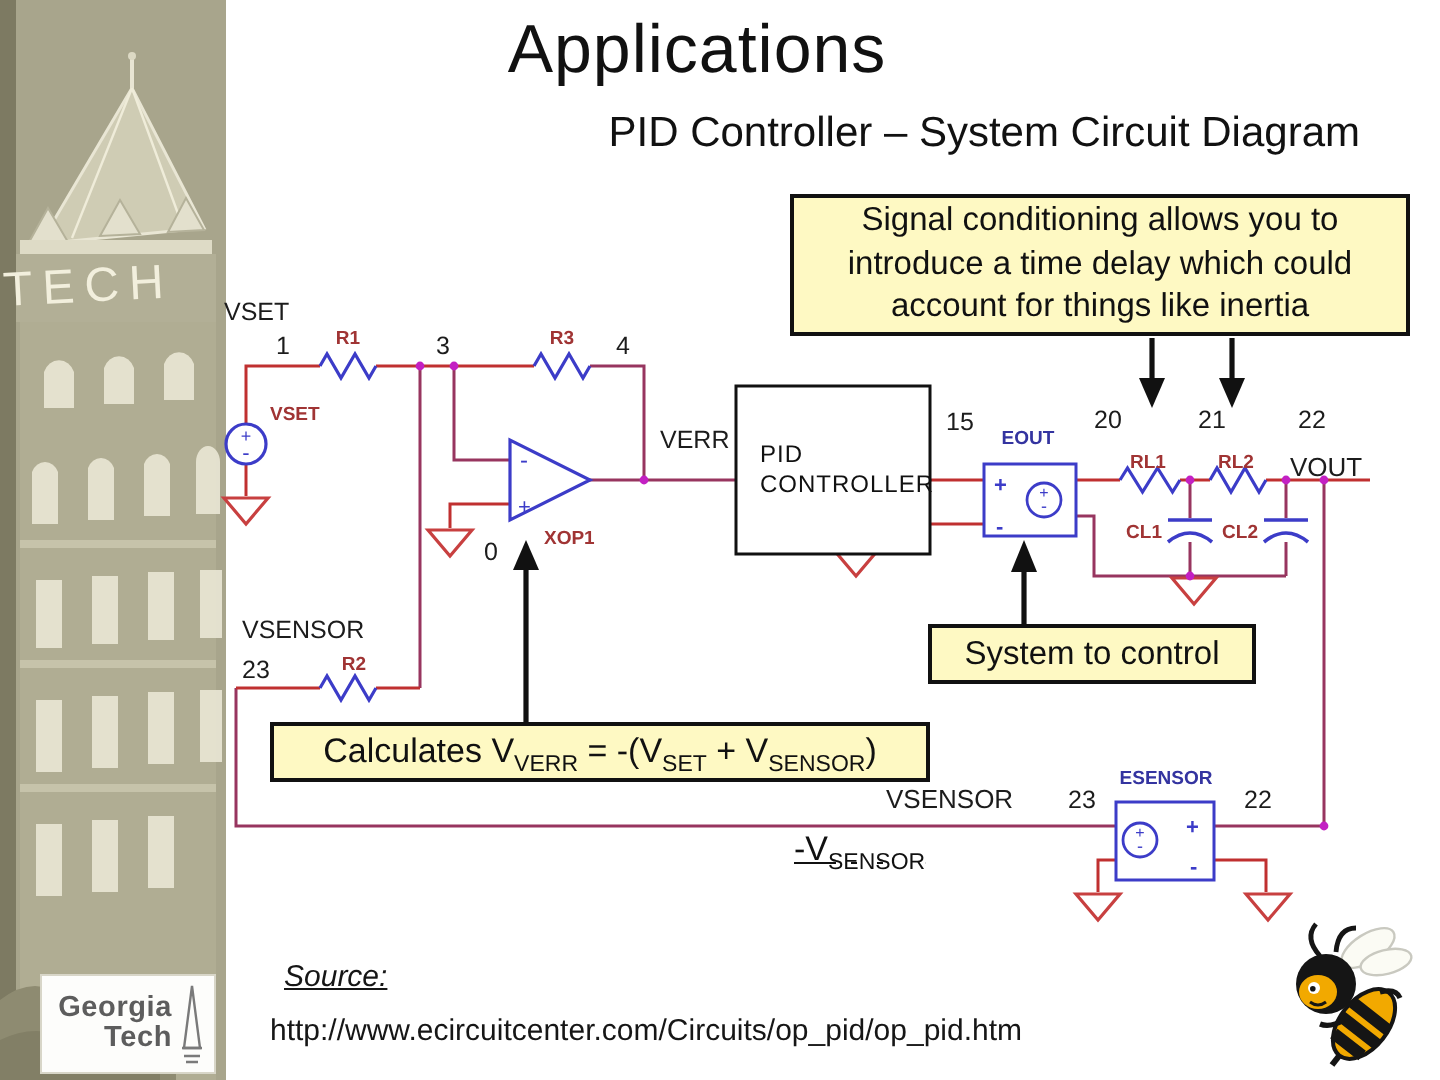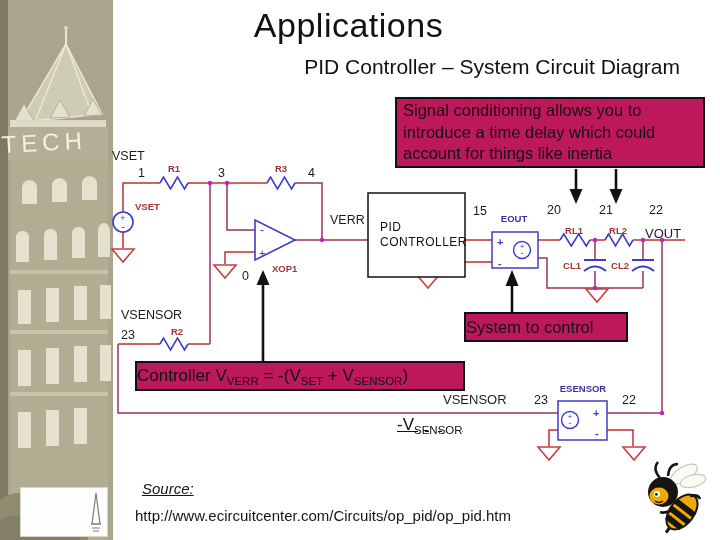--- a/index.html
+++ b/index.html
@@ -1,21 +1,21 @@
 <!DOCTYPE html>
 <html><head>
 <meta charset="utf-8">
 <style>
   html,body{margin:0;padding:0;background:#888;}
   #slide{position:relative;width:720px;height:540px;background:#ffffff;overflow:hidden;
          font-family:"Liberation Sans",sans-serif;}
   .abs{position:absolute;}
   #title{top:6px;left:0;width:697px;text-align:center;font-size:34px;color:#111;letter-spacing:.5px;}
   #subtitle{top:55px;left:0;width:680px;text-align:right;font-size:21px;color:#111;}
-  .callout{background:#be185d;border:2.5px solid #111;color:#111;text-align:left;box-sizing:border-box;z-index:6;}
+  .callout{background:#fef9c3;border:2.5px solid #111;color:#111;text-align:center;box-sizing:border-box;z-index:6;}
   #callout-signal{left:395px;top:97px;width:310px;height:71px;font-size:16.5px;line-height:1.33;
                   display:flex;align-items:center;justify-content:center;padding:2px 6px;border-width:2px;}
   #callout-system{left:464px;top:312px;width:164px;height:30px;font-size:16.5px;line-height:26px;}
   #callout-calc{left:135px;top:361px;width:330px;height:30px;font-size:17px;line-height:25px;white-space:nowrap;}
   #callout-calc sub,#neg-vsensor sub{font-size:11.5px;}
   #neg-vsensor{left:397px;top:415px;font-size:17px;color:#111;z-index:6;text-decoration:underline;}
   #source-block{left:125px;top:480px;color:#161616;z-index:6;}
   #source-label{font-style:italic;text-decoration:underline;font-size:15px;margin:0 0 4px 17px;}
   #source-url{font-size:15px;margin:10px;}
   #gt-logo{left:21px;top:488px;width:86px;height:48px;background:#fdfdfb;z-index:6;
@@ -225,33 +225,37 @@
     </g>
   </svg>
 
   <div class="abs callout" id="callout-signal">
     <span>Signal conditioning allows you to introduce a time delay which could account for things like inertia</span>
   </div>
   <div class="abs callout" id="callout-system">
     <span>System to control</span>
   </div>
   <div class="abs callout" id="callout-calc">
-    <span>Controller V</span><sub>VERR</sub><span> = -(V</span><sub>SET</sub><span> + V</span><sub>SENSOR</sub><span>)</span>
+    <span>Calculates V</span><sub>VERR</sub><span> = -(V</span><sub>SET</sub><span> + V</span><sub>SENSOR</sub><span>)</span>
   </div>
 
   <div class="abs" id="neg-vsensor">
     <span>-V</span><sub>SENSOR</sub>
   </div>
 
   <div class="abs" id="source-block">
     <p id="source-label">Source:</p>
     <p id="source-url">http://www.ecircuitcenter.com/Circuits/op_pid/op_pid.htm</p>
   </div>
 
   <div class="abs" id="gt-logo">
+    <div class="words">
+      <div>Georgia</div>
+      <div>Tech</div>
+    </div>
     <svg width="14" height="40" viewBox="0 0 14 40" style="margin-left:3px;">
       <path d="M7,1 L11,32 L3,32 Z" fill="none" stroke="#7a7a7a" stroke-width="1.2"></path>
       <path d="M2,32 H12 M3,36 H11 M4,39 H10" stroke="#7a7a7a" stroke-width="1.2" fill="none"></path>
     </svg>
   </div>
 
   <svg class="abs" style="left:632px;top:452px;z-index:6;" width="82" height="85" viewBox="0 0 82 85">
     <g>
       <ellipse cx="52" cy="22" rx="15" ry="7" fill="#fbfbf4" stroke="#c9c9c0" stroke-width="1.2" transform="rotate(-32 52 22)"></ellipse>
       <ellipse cx="61" cy="29" rx="13" ry="6" fill="#fbfbf4" stroke="#c9c9c0" stroke-width="1.2" transform="rotate(-14 61 29)"></ellipse>

